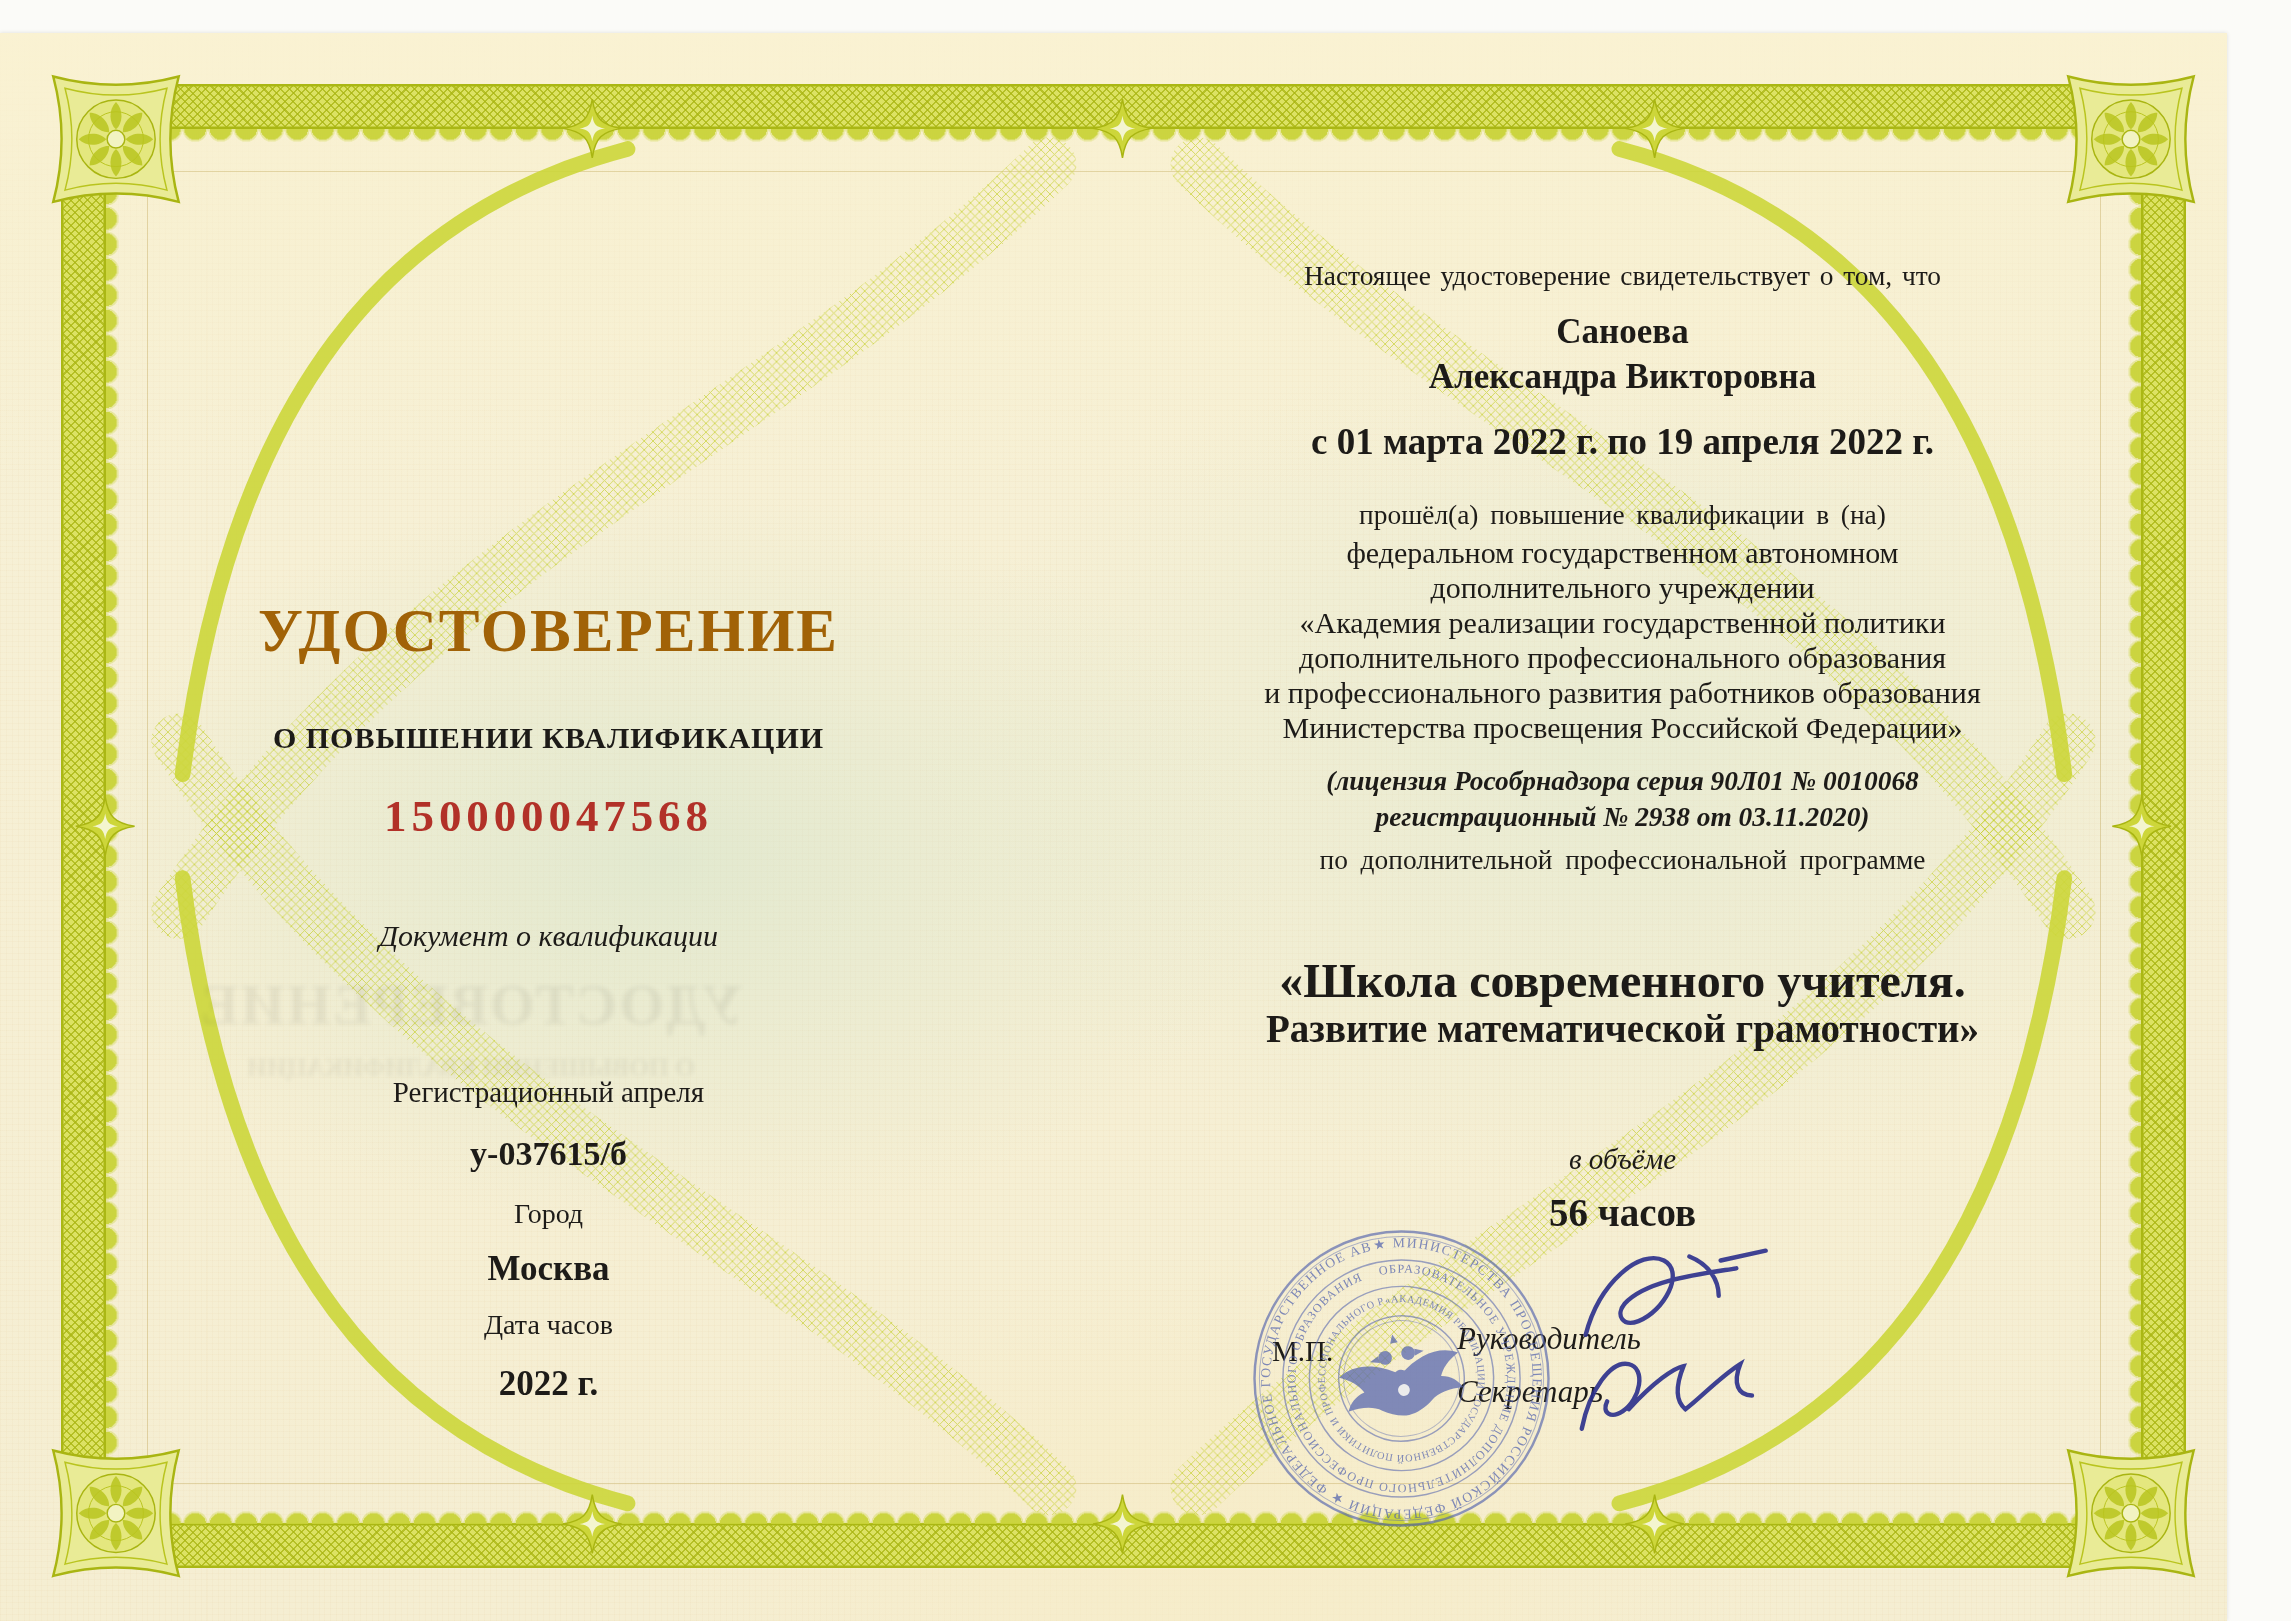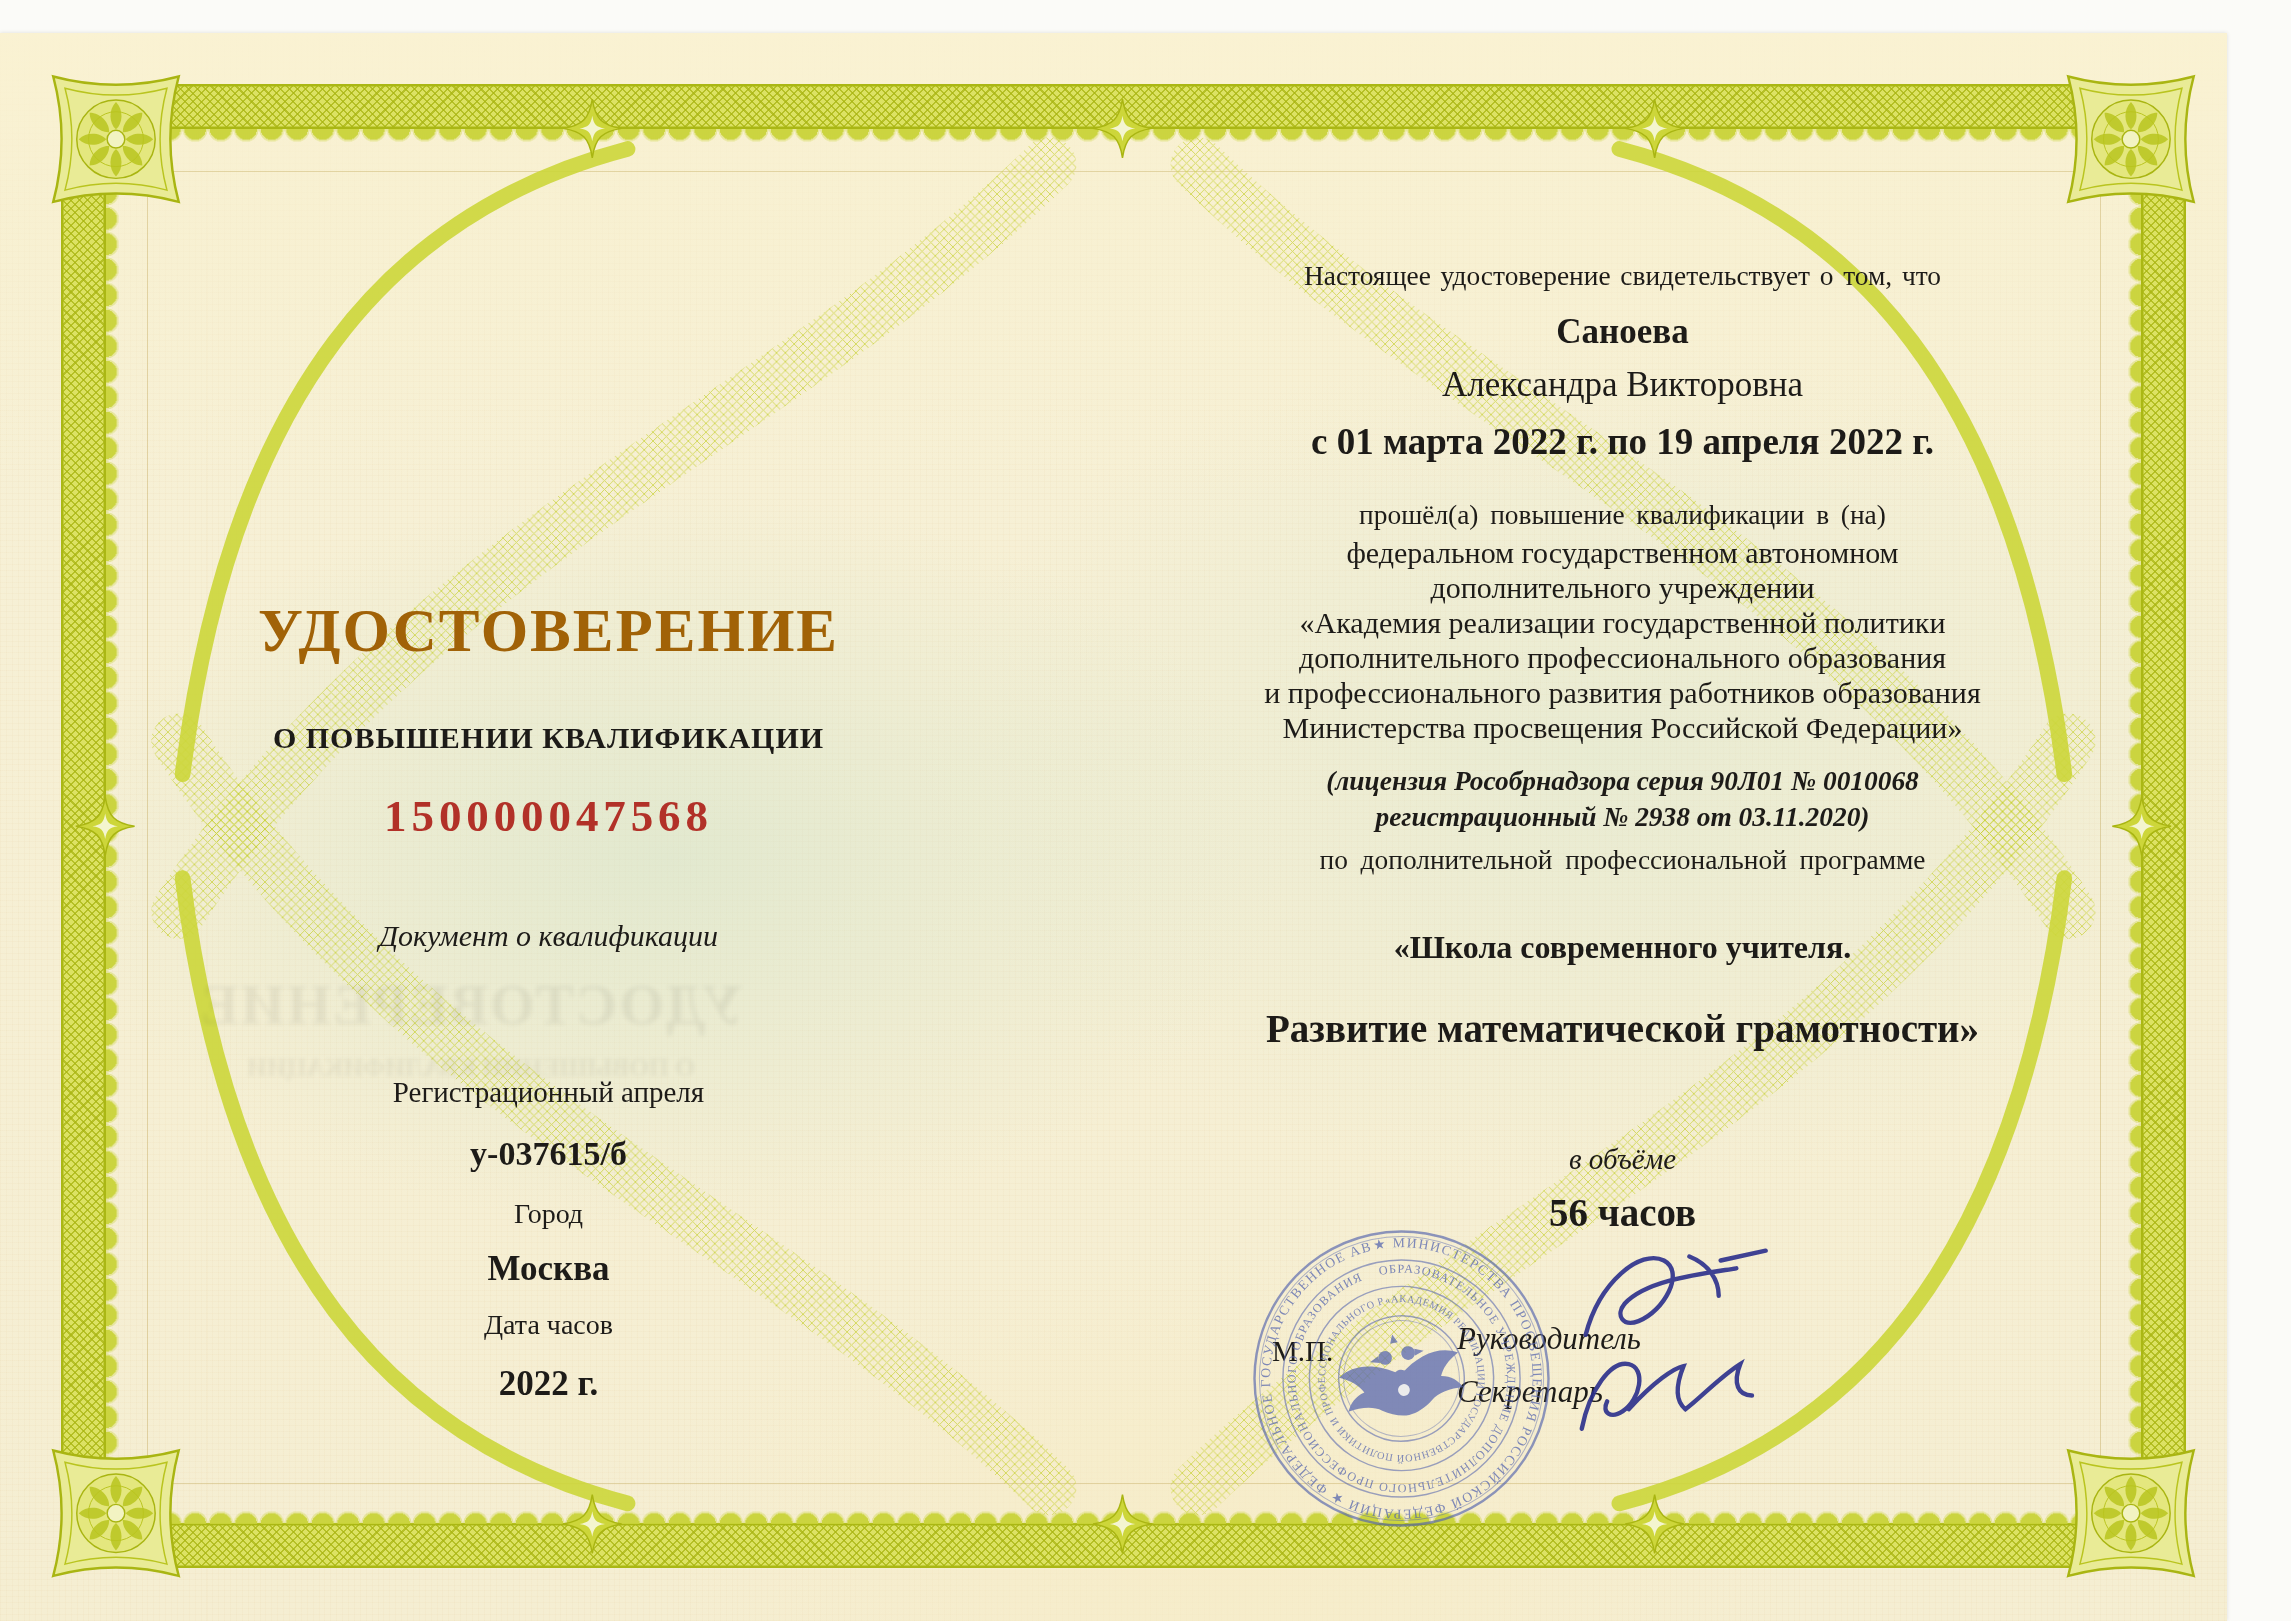--- a/index.html
+++ b/index.html
@@ -52,28 +52,28 @@
   .t-num{top:790px;font-size:45px;letter-spacing:4.9px;color:#b23128;font-weight:600;}
   .t-doc{top:919px;font-size:30px;font-style:italic;}
   .t-reglab{top:1076px;font-size:29px;}
   .t-regval{top:1135px;font-size:34px;font-weight:bold;}
   .t-citylab{top:1198px;font-size:28px;}
   .t-cityval{top:1249px;font-size:35px;font-weight:bold;}
   .t-datelab{top:1309px;font-size:28px;}
   .t-dateval{top:1364px;font-size:35px;font-weight:bold;}
   .t-intro{top:261px;font-size:27.4px;word-spacing:2.9px;}
   .t-sur{top:312px;font-size:35px;font-weight:bold;}
-  .t-name{top:357px;font-size:35px;font-weight:normal;margin-top:8px;}
+  .t-name{top:357px;font-size:35px;font-weight:bold;}
   .t-period{top:420px;font-size:37px;font-weight:bold;}
   .t-passed{top:500px;font-size:27.4px;word-spacing:4.9px;}
   .t-inst{top:535px;font-size:30px;line-height:35px;}
   .t-lic1{top:766px;font-size:27.4px;font-weight:bold;font-style:italic;}
   .t-lic2{top:802px;font-size:27.4px;font-weight:bold;font-style:italic;}
   .t-proglab{top:845px;font-size:27.4px;word-spacing:5.9px;}
-  .t-prog1{top:929px;font-size:32px;font-weight:bold;}
+  .t-prog1{top:953px;font-size:48px;font-weight:bold;}
   .t-prog2{top:1006px;font-size:39px;font-weight:bold;}
   .t-vollab{top:1143px;font-size:29px;font-style:italic;}
   .t-volval{top:1190px;font-size:39px;font-weight:bold;}
   .t-mp{position:absolute;left:1272px;top:1335px;font-size:29px;}
   .t-head{position:absolute;left:1457px;top:1321px;font-size:31px;font-style:italic;}
   .t-sec{position:absolute;left:1457px;top:1374px;font-size:31px;font-style:italic;}
   .ghost{position:absolute;left:118px;top:972px;width:706px;text-align:center;
     transform:scaleX(-1);opacity:.07;filter:blur(2px);color:#3c3a30;}
   .ghost .g1{font-size:57px;font-weight:bold;letter-spacing:2px;}
   .ghost .g2{font-size:25.5px;font-weight:bold;margin-top:15.7px;}

